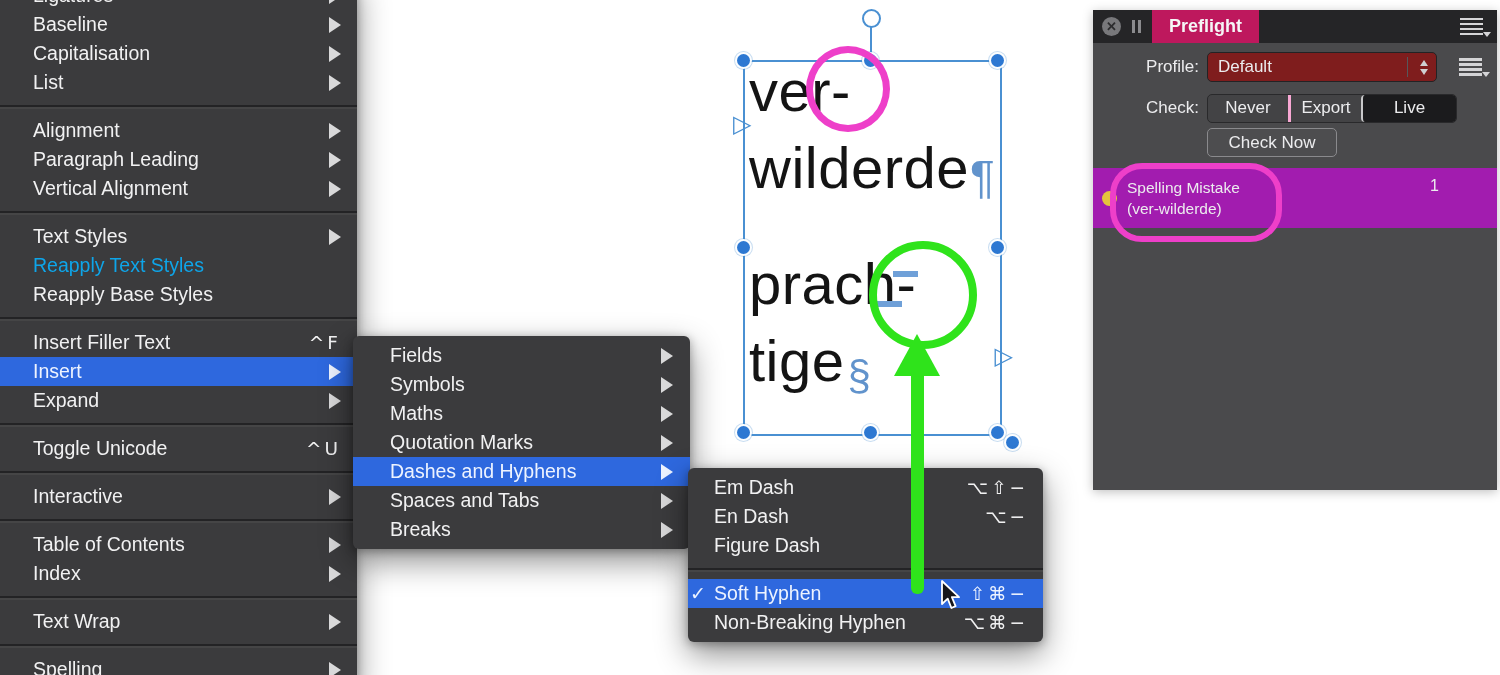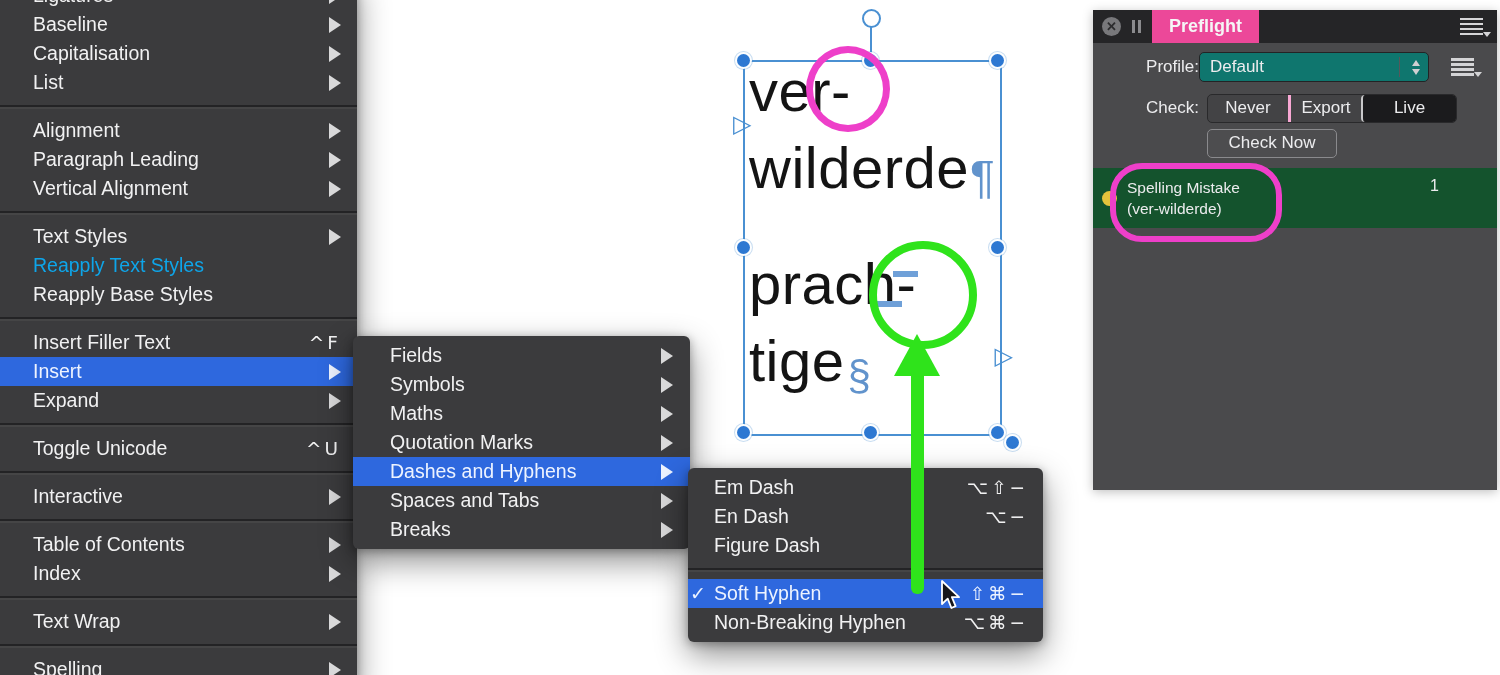--- a/index.html
+++ b/index.html
@@ -71,50 +71,50 @@
   
   .panel{position:absolute;left:1093px;top:10px;width:404px;height:480px;background:#4a4a4c;
          z-index:10;font-size:17px;color:#ececee;box-shadow:0 2px 10px rgba(0,0,0,.25);}
   .tabbar{position:absolute;left:0;top:0;right:0;height:33px;background:#252527;
           display:flex;align-items:center;}
   .close-btn{width:19px;height:19px;border-radius:50%;background:#78787b;color:#2c2c2e;
              font-size:13px;font-weight:bold;display:flex;align-items:center;
              justify-content:center;margin-left:9px;}
   .pause-icon{display:flex;gap:3px;margin-left:11px;}
   .pause-icon i{width:3px;height:13px;background:#8b8b8e;}
-  .tab{height:33px;display:flex;align-items:center;padding:0 17px;background:#ec4899;
+  .tab{height:33px;display:flex;align-items:center;padding:0 17px;background:#be185d;
        margin-left:11px;font-size:18px;font-weight:bold;color:#f5f5f6;}
   .burger{position:relative;width:23px;cursor:default;}
   .burger i{display:block;height:2.5px;background:#d4d4d6;margin:2.5px 0;}
   .burger::after{content:'';position:absolute;right:-8px;bottom:1px;
                  border-left:4px solid transparent;border-right:4px solid transparent;
                  border-top:5px solid #d4d4d6;}
   .tab-burger{margin-left:auto;margin-right:14px;}
   .prow{position:absolute;left:0;right:0;display:flex;align-items:center;}
   .plabel{width:106px;text-align:right;flex:0 0 106px;}
-  .combo{width:208px;height:28px;background:#0f766e;border:1px solid #232325;
+  .combo{margin-left:8px;width:208px;height:28px;background:#7f1d1d;border:1px solid #232325;
          border-radius:5px;display:flex;align-items:center;padding:0 10px;position:relative;}
   .combo::before{content:'';position:absolute;right:28px;top:4px;bottom:4px;width:1px;background:#57575a;}
   .stepper{position:absolute;right:8px;top:0;bottom:0;display:flex;flex-direction:column;
            justify-content:center;gap:3px;}
   .stepper .up{width:0;height:0;border-left:4.5px solid transparent;border-right:4.5px solid transparent;
                border-bottom:6px solid #cfcfd1;}
   .stepper .down{width:0;height:0;border-left:4.5px solid transparent;border-right:4.5px solid transparent;
                  border-top:6px solid #cfcfd1;}
   .row-burger{margin-left:22px;}
   .seg{margin-left:8px;display:flex;width:248px;height:27px;border-radius:5px;overflow:hidden;
        background:#434345;border:1px solid #29292b;}
   .seg .s{display:flex;align-items:center;justify-content:center;}
   .seg .s:nth-child(1){flex:0 0 80px;}
   .seg .s:nth-child(2){flex:0 0 70px;border-left:3px solid #f9a8d4;}
   .seg .s:nth-child(3){flex:1;}
   .seg .s.sel{background:#1b1b1d;border-left:2px solid #c9c9cb;border-radius:4px;}
   .btn{margin-left:114px;width:128px;height:27px;border:1px solid #8a8a8d;border-radius:5px;
        background:#4d4d4f;display:flex;align-items:center;justify-content:center;}
-  .issue{position:absolute;left:0;right:0;top:158px;height:60px;background:#14532d;
+  .issue{position:absolute;left:0;right:0;top:158px;height:60px;background:#a21caf;
          display:flex;align-items:center;}
   .dot{width:15px;height:15px;border-radius:50%;background:#e5c33c;margin-left:9px;flex:0 0 15px;}
   .issue-text{margin-left:10px;font-size:15.5px;line-height:21px;}
   .count{margin-left:auto;margin-right:58px;font-size:16px;align-self:flex-start;margin-top:9px;}
 </style>
 </head>
 <body>
 
 <div>
 
@@ -387,21 +387,21 @@
 
   <div class="prow" style="top:84px;height:28px;">
     <div class="plabel">Check:</div>
     <div class="seg" id="check-seg">
         <div class="s">Never</div>
         <div class="s">Export</div>
         <div class="s sel">Live</div>
       </div>
   </div>
 
-  <div class="prow" style="top:119px;height:28px;">
+  <div class="prow" style="top:119px;height:28px;align-items:flex-end;">
     <div class="btn">Check Now</div>
   </div>
 
   <div class="issue">
     <div class="dot"></div>
     <div class="issue-text">
       <div>Spelling Mistake</div>
       <div>(ver-wilderde)</div>
     </div>
     <div class="count">1</div>

